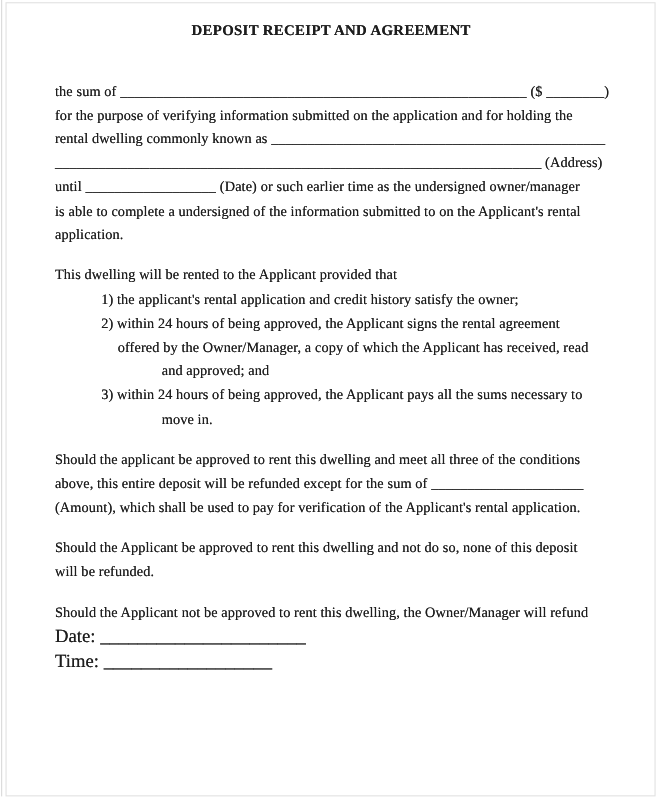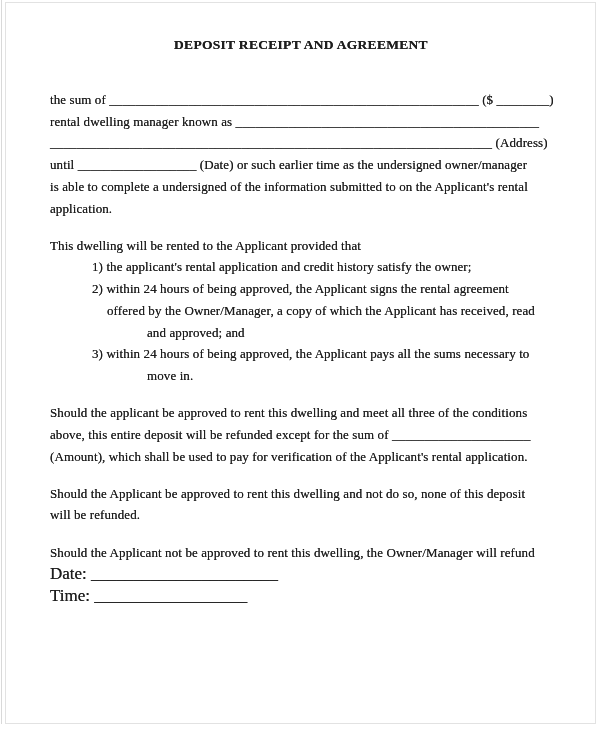--- a/index.html
+++ b/index.html
@@ -17,21 +17,21 @@
     border: 1px solid #e2e2e2;
     pointer-events: none;
   }
   .edge-line {
     position: absolute;
     left: 1px; top: 0; bottom: 6px; width: 1px;
     background: #d9d9d9;
   }
   .content {
     position: absolute;
-    left: 50px; top: 34px; width: 502px;
+    left: 50px; top: 17px; width: 502px;
   }
   .doc-title {
     font-size: 13.5px;
     font-weight: bold;
     text-align: center;
     letter-spacing: 0.3px;
     line-height: 22px;
     margin-bottom: 33px;
     text-shadow: 0 0 0.5px #2a2a2a;
   }
@@ -63,21 +63,22 @@
 
 <div class="edge-line"></div>
 <div class="page-border"></div>
 
 <div class="content">
 
   <div class="doc-title">DEPOSIT RECEIPT AND AGREEMENT</div>
 
   <div class="para">
     <div class="ln">the sum of ________________________________________________________ ($ ________)</div>
-    <div class="ln">rental dwelling manager known as ______________________________________________</div>
+    <div class="ln">for the purpose of verifying information submitted on the application and for holding the</div>
+    <div class="ln">rental dwelling commonly known as ______________________________________________</div>
     <div class="ln">___________________________________________________________________ (Address)</div>
     <div class="ln">until __________________ (Date) or such earlier time as the undersigned owner/manager</div>
     <div class="ln">is able to complete a undersigned of the information submitted to on the Applicant's rental</div>
     <div class="ln">application.</div>
   </div>
 
   <div class="para">
     <div class="ln">This dwelling will be rented to the Applicant provided that</div>
     <div class="ln ind1">1) the applicant's rental application and credit history satisfy the owner;</div>
     <div class="ln ind1">2) within 24 hours of being approved, the Applicant signs the rental agreement</div>

